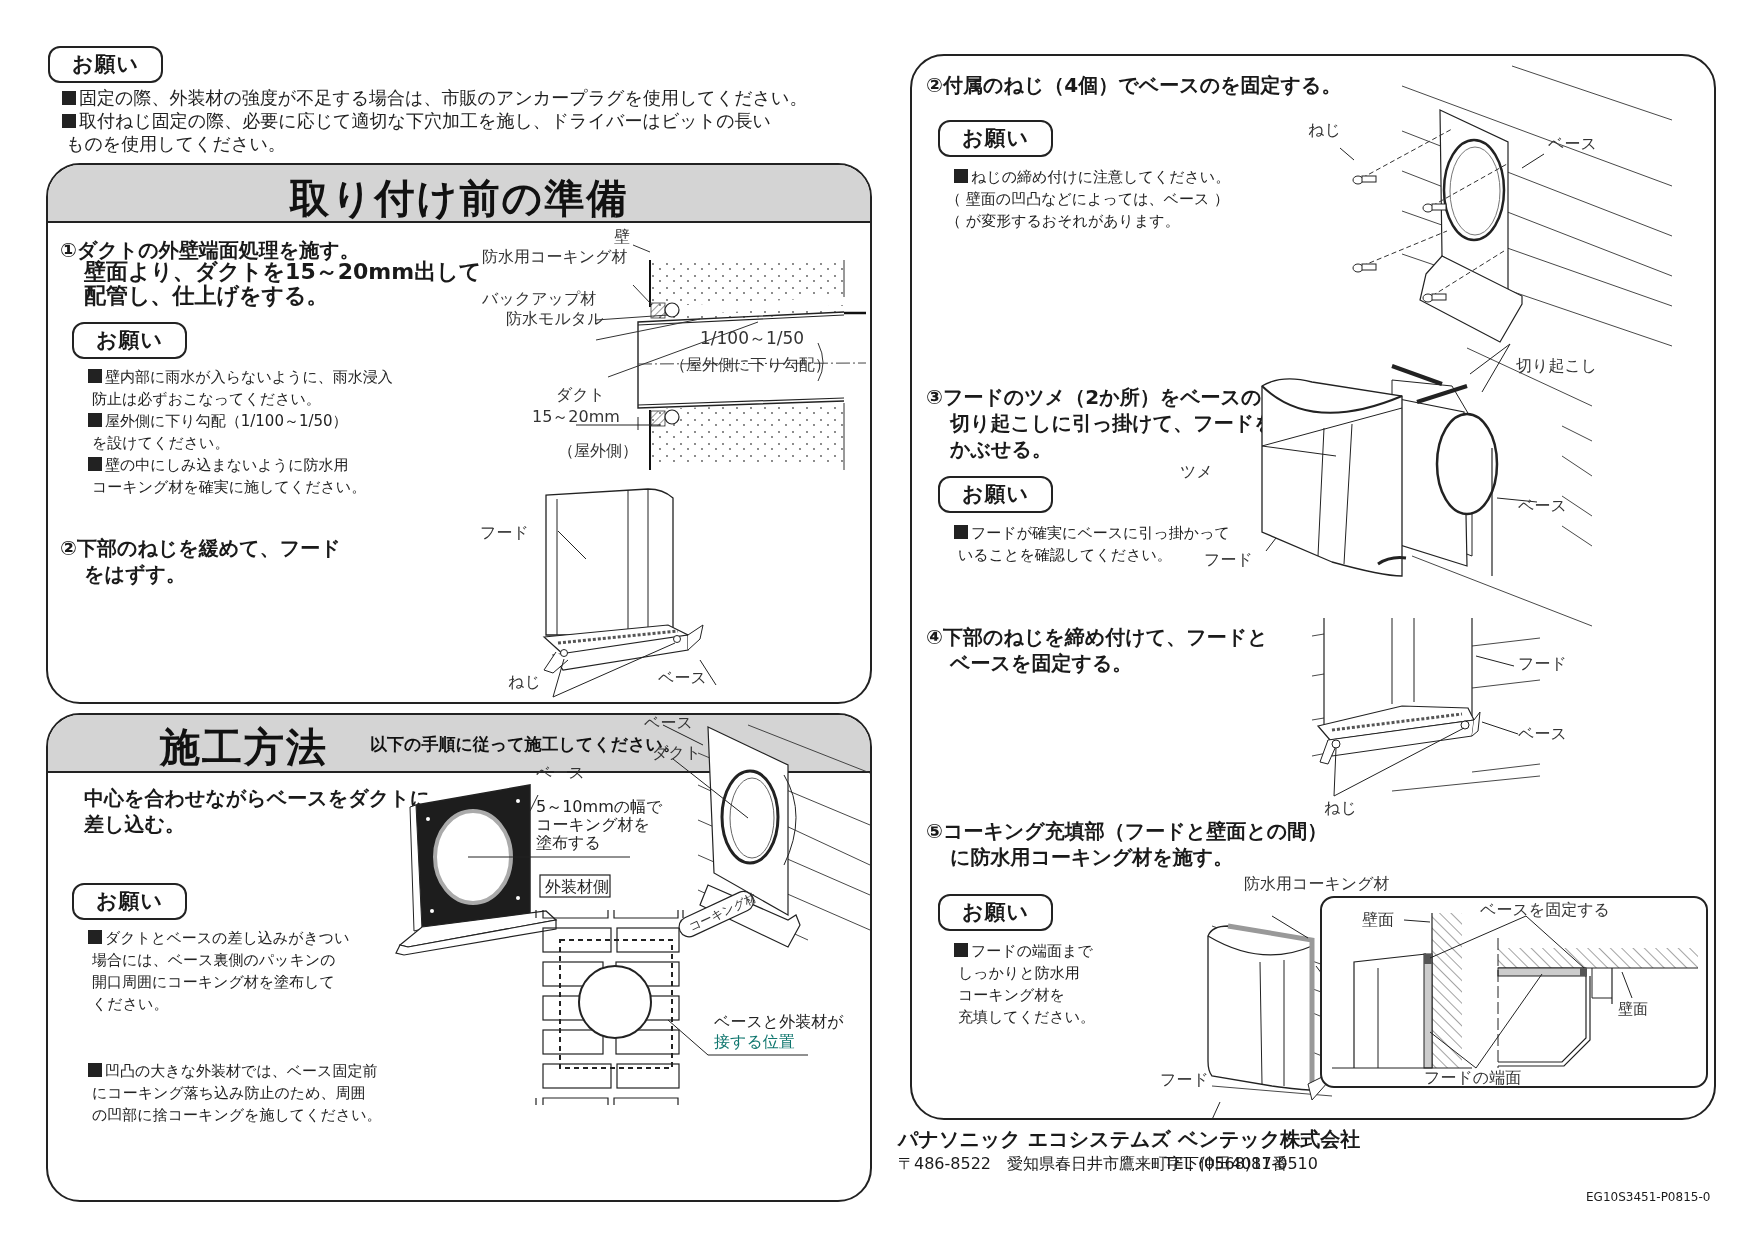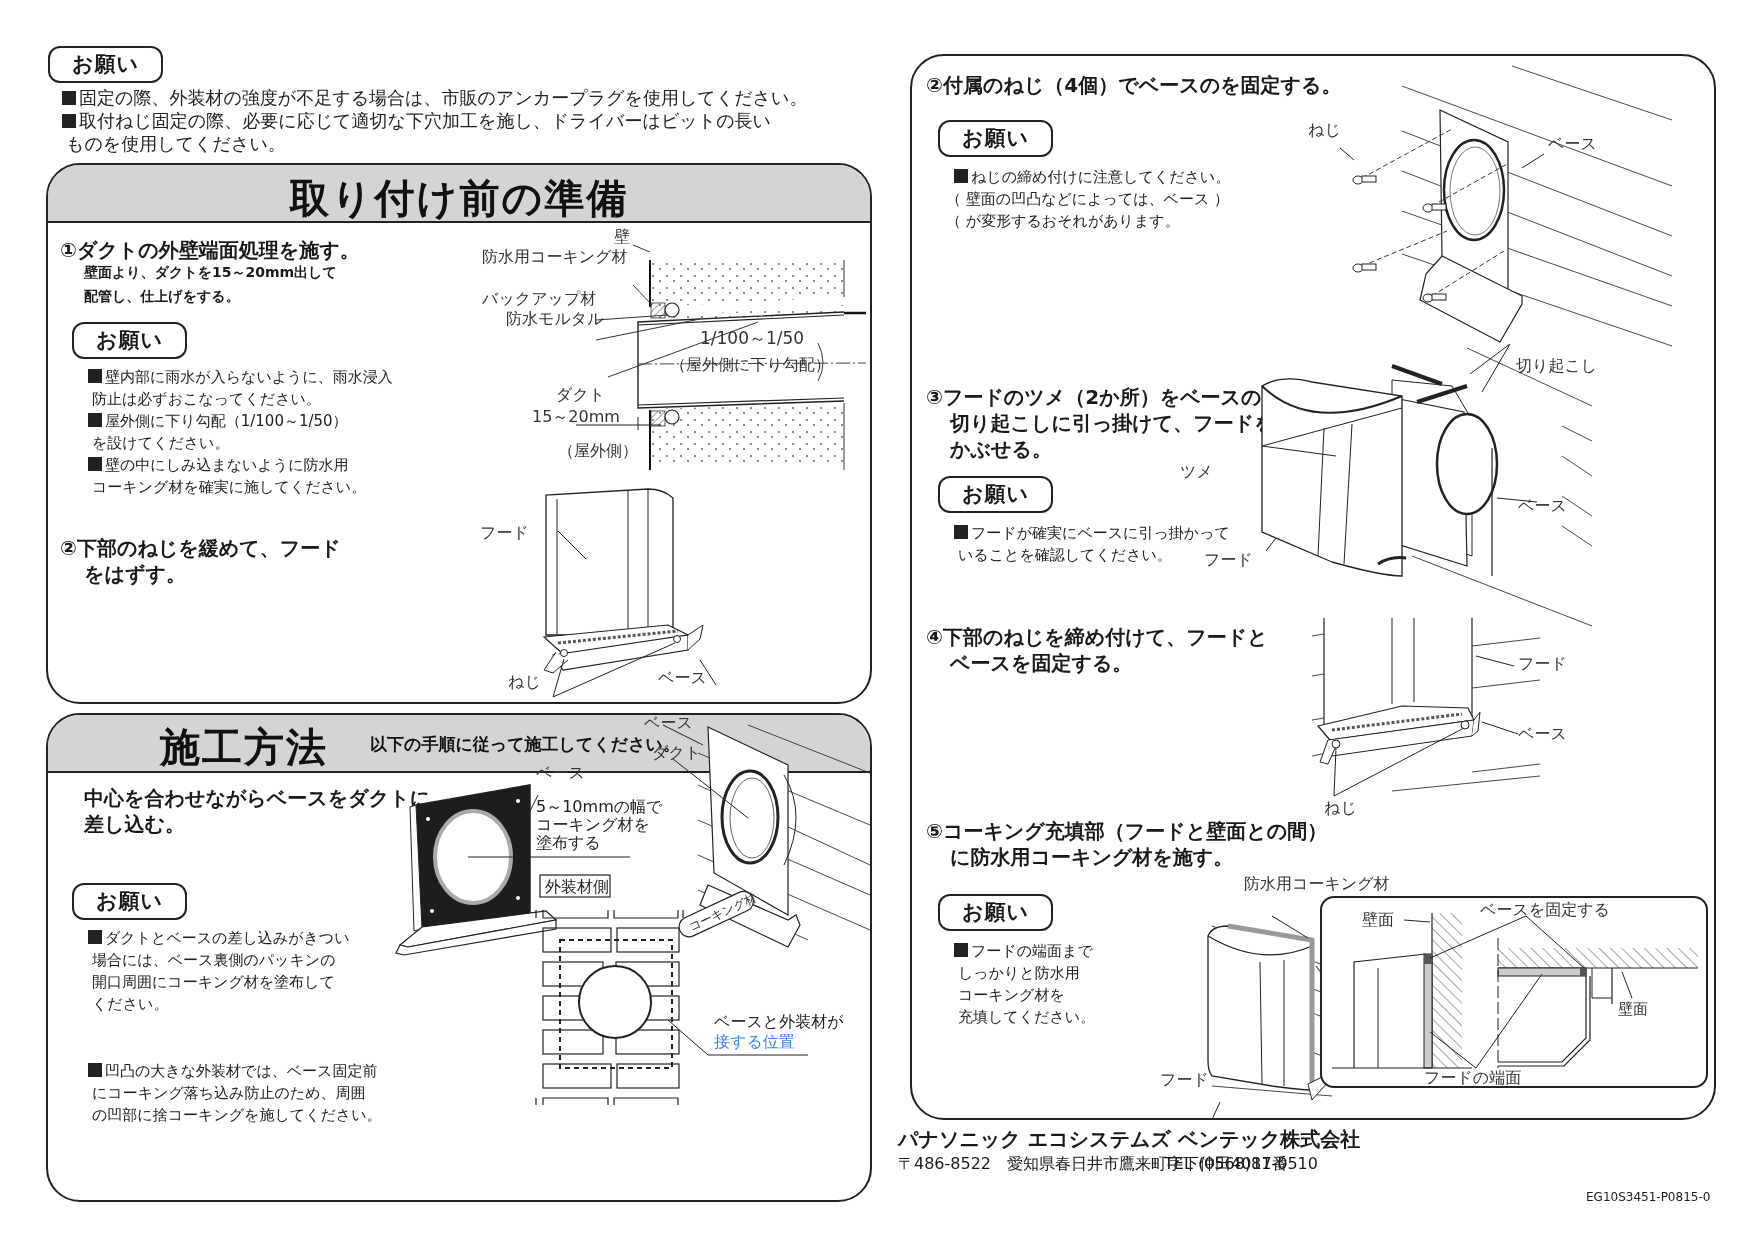--- a/index.html
+++ b/index.html
@@ -38,21 +38,21 @@
   <div class="line"><span class="bullet"></span><span>取付ねじ固定の際、必要に応じて適切な下穴加工を施し、ドライバーはビットの長い</span></div>
   <div class="line ind">ものを使用してください。</div>
 </div>
 
 <div class="panel" style="left:46px; top:163px; width:822px; height:537px;">
   <div class="panel-head" style="height:56px;">
     <div class="panel-title" style="left:0; right:0; text-align:center; top:6px; font-size:40px; letter-spacing:2px;">取り付け前の準備</div>
   </div>
 
   <div class="abs step" style="left:12px; top:72px;">①ダクトの外壁端面処理を施す。</div>
-  <div class="abs" style="left:36px; top:95px; font-size:14px; line-height:24px; font-weight:bold;">
+  <div class="abs" style="left:36px; top:95px; font-size:22px; line-height:24px; font-weight:bold;">
     <div>壁面より、ダクトを15～20mm出して</div>
     <div>配管し、仕上げをする。</div>
   </div>
   <div class="onegai" style="left:24px; top:157px;">お願い</div>
   <div class="abs note" style="left:24px; top:201px;">
     <div class="line"><span class="bullet"></span><span>壁内部に雨水が入らないように、雨水浸入</span></div>
     <div class="line ind">防止は必ずおこなってください。</div>
     <div class="line"><span class="bullet"></span><span>屋外側に下り勾配（1/100～1/50）</span></div>
     <div class="line ind">を設けてください。</div>
     <div class="line"><span class="bullet"></span><span>壁の中にしみ込まないように防水用</span></div>
@@ -218,21 +218,21 @@
     <rect x="512" y="225" width="112" height="128" fill="none" stroke="#222" stroke-width="2" stroke-dasharray="5,4"></rect>
     <circle cx="567" cy="287" r="36" fill="#fff" stroke="#222" stroke-width="2"></circle>
     <g transform="translate(632,216) rotate(-25)">
       <rect x="0" y="-10" width="80" height="20" rx="10" fill="#fff" stroke="#222" stroke-width="1.2"></rect>
       <text x="10" y="5" font-size="12" fill="#333" font-family="DejaVu Sans, sans-serif">コーキング材</text>
     </g>
     <line x1="620" y1="305" x2="660" y2="340" stroke="#222" stroke-width="1"></line>
     <line x1="660" y1="340" x2="760" y2="340" stroke="#222" stroke-width="1"></line>
   </svg>
   <div class="lbl" style="left:666px; top:297px; color:#222;">ベースと外装材が</div>
-  <div class="lbl" style="left:666px; top:317px; color:#3b82f6;">接する位置</div>
+  <div class="lbl" style="left:666px; top:317px; color:#0f766e;">接する位置</div>
 </div>
 
 <div class="panel" style="left:910px; top:46px; width:802px; height:1062px;margin-top:8px;">
 
   <div class="abs step" style="left:14px; top:16px;">②付属のねじ（4個）でベースのを固定する。</div>
   <div class="onegai" style="left:26px; top:64px;">お願い</div>
   <div class="abs note" style="left:26px; top:110px;">
     <div class="line"><span class="bullet"></span><span>ねじの締め付けに注意してください。</span></div>
     <div class="line" style="padding-left:8px;">（ <span>壁面の凹凸などによっては、ベース</span> ）</div>
     <div class="line" style="padding-left:8px;">（ <span>が変形するおそれがあります。</span></div>

